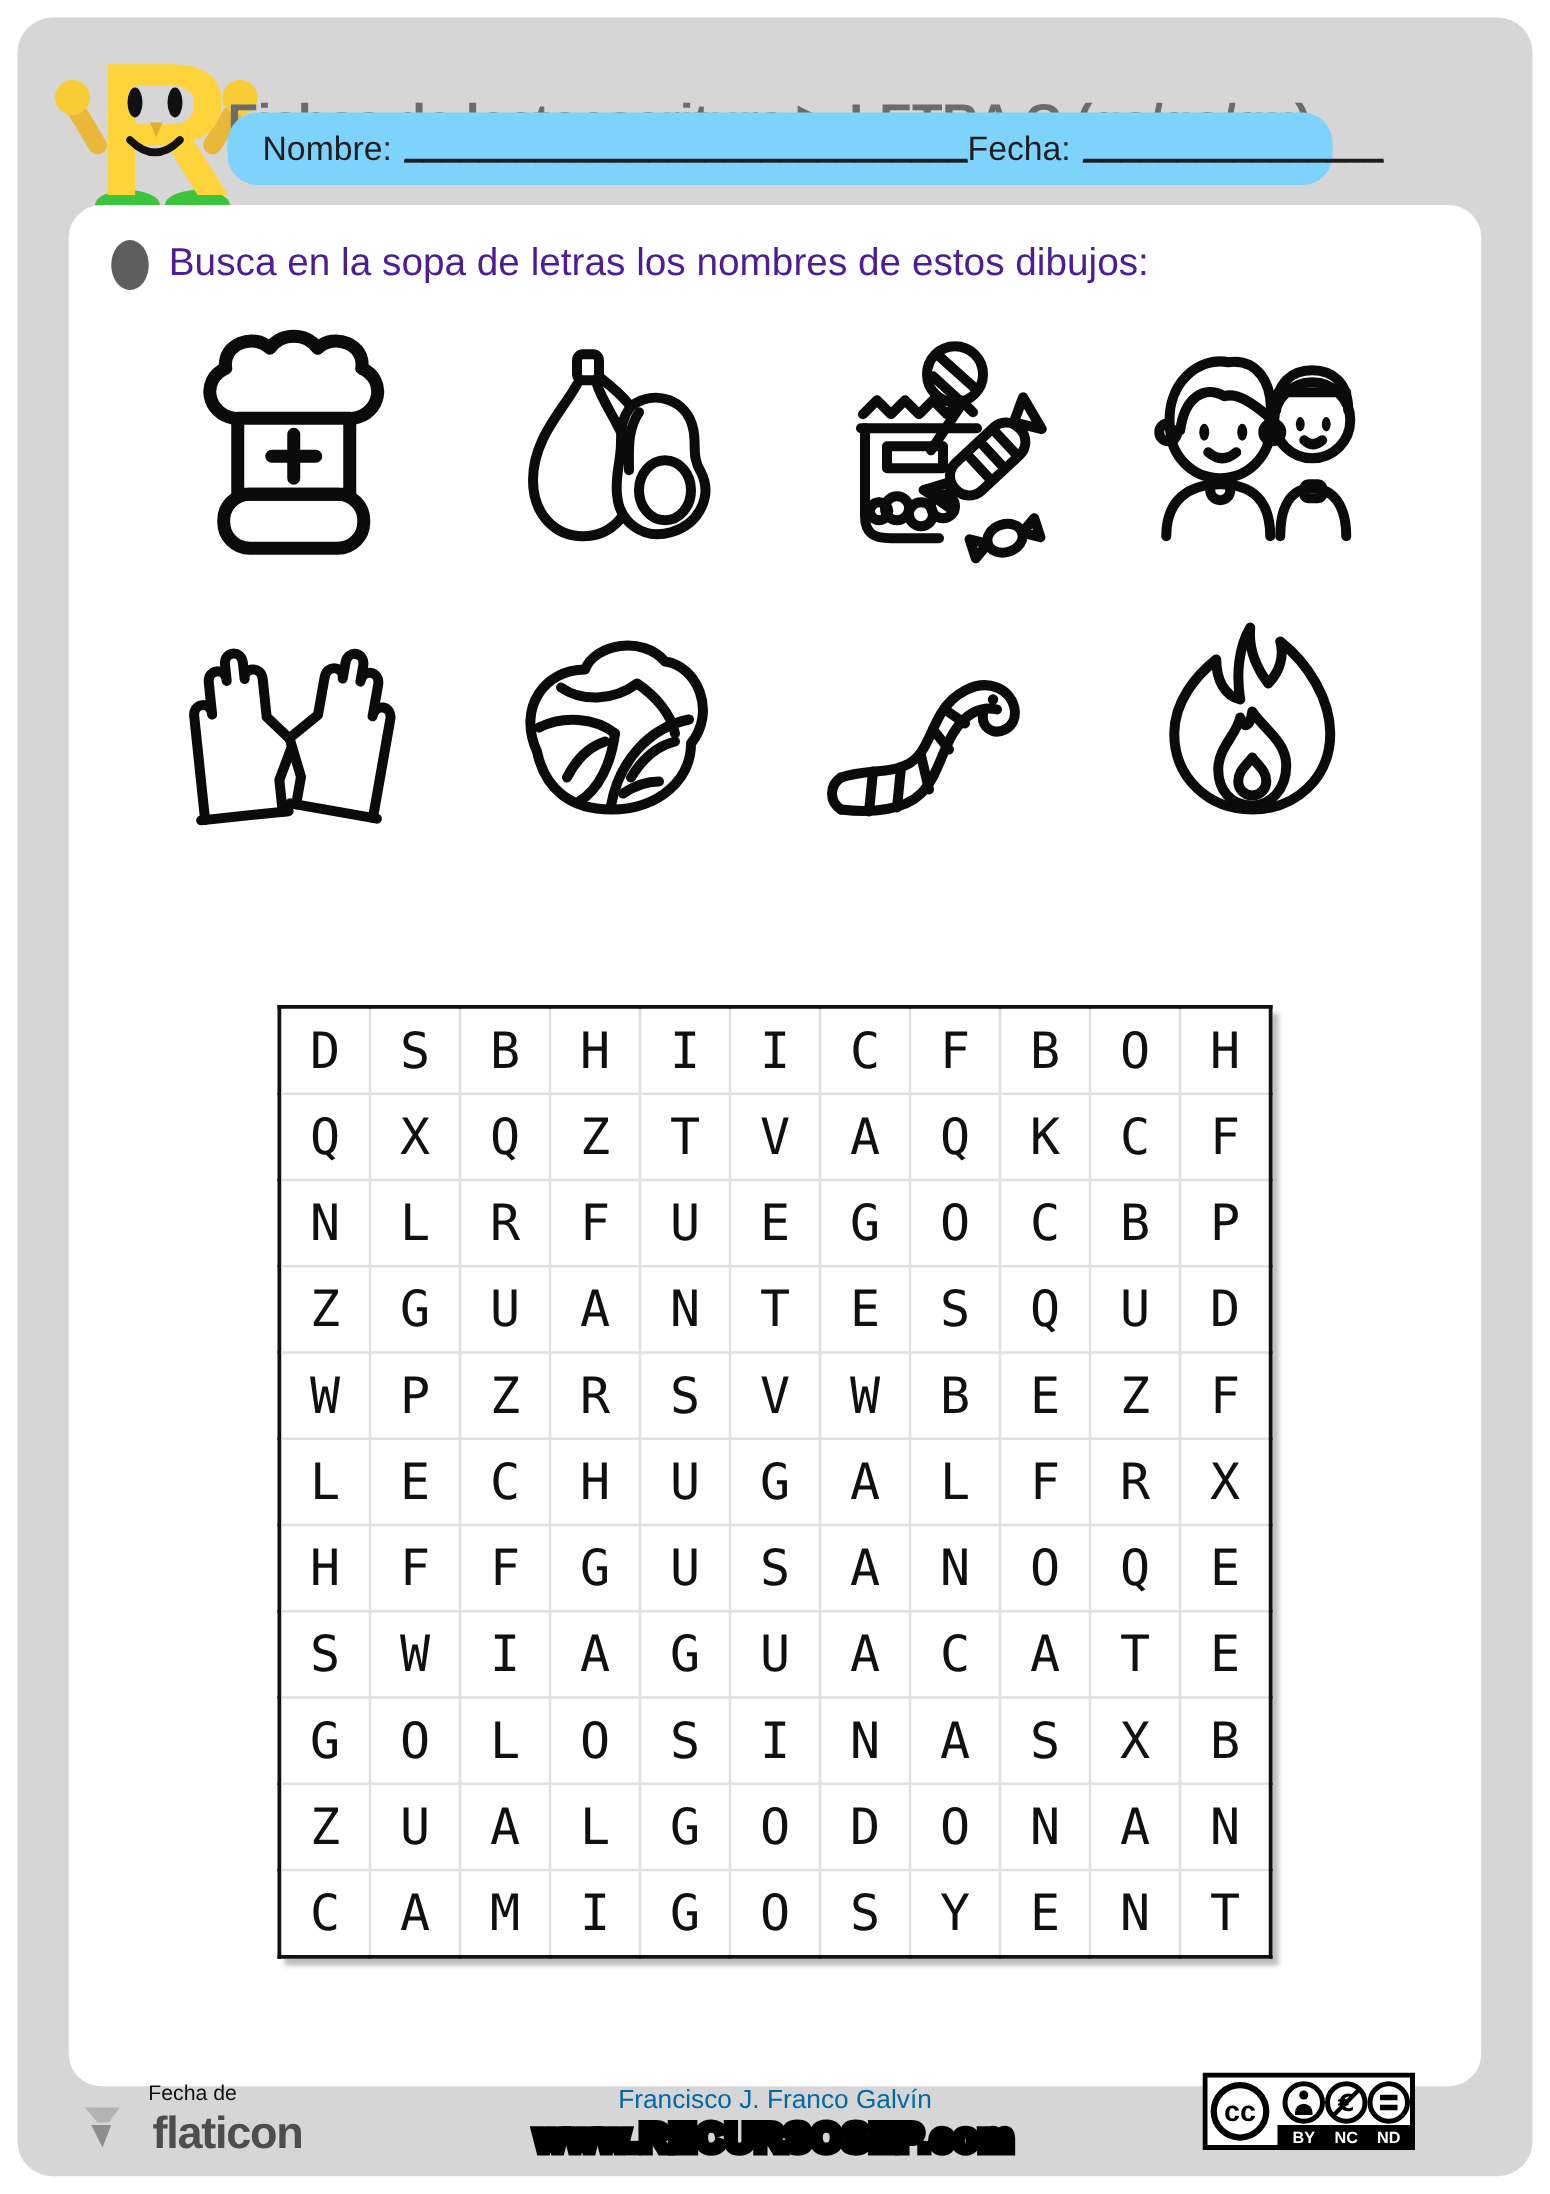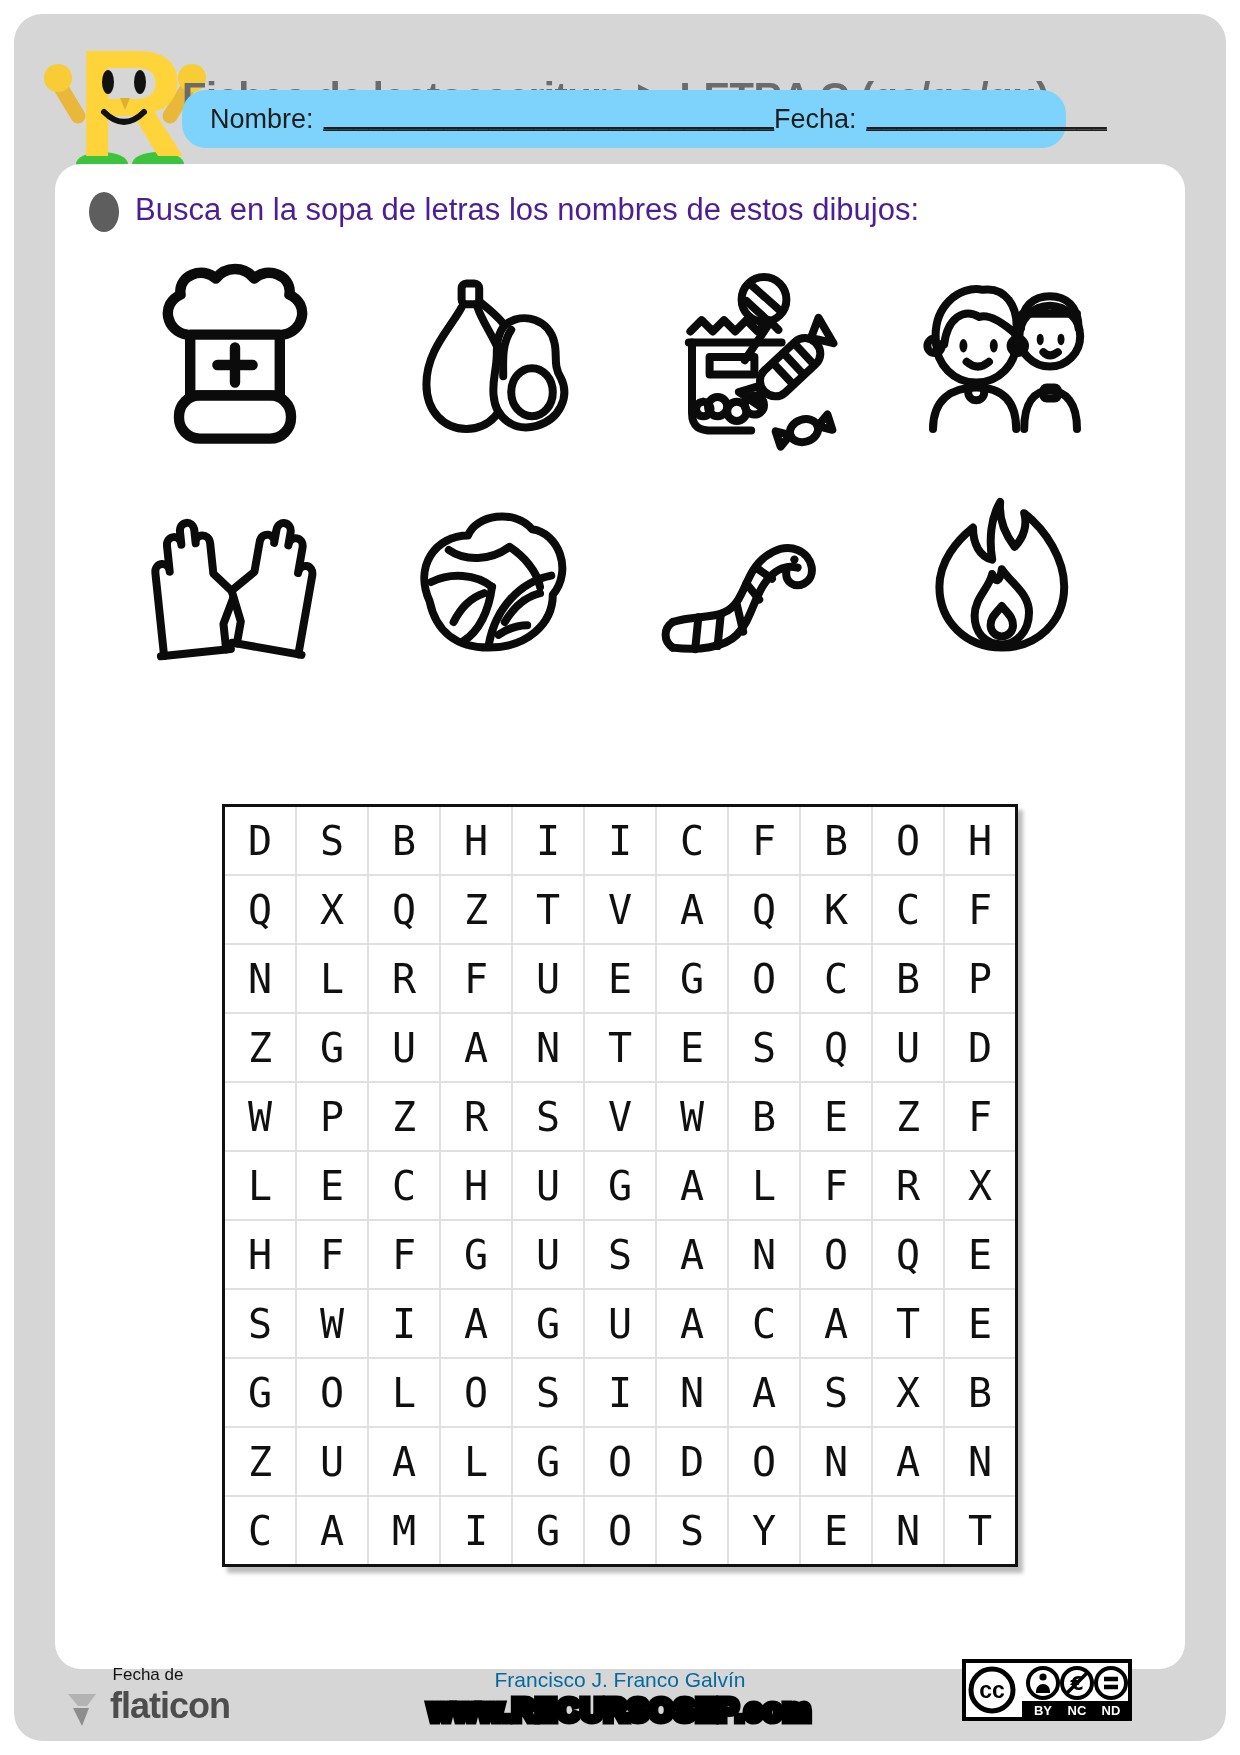--- a/index.html
+++ b/index.html
@@ -52,21 +52,21 @@
     box-shadow:5px 6px 4px #bcbcbc;background:#fff;table-layout:fixed;
   }
   .wordsearch td{
     width:70px;height:67px;text-align:center;vertical-align:middle;
     font-family:"DejaVu Sans Mono", monospace;font-size:40px;color:#101010;
     border:2px solid #e0e0e0;background:#ffffff;padding:0;
   }
   
   .footer-left{position:absolute;left:52px;bottom:14px;text-align:center;}
   .credit-top{font-size:17px;color:#111;margin-bottom:0px;}
-  .brand-row{display:flex;align-items:flex-end;gap:12px;justify-content:center;}
+  .brand-row{display:flex;align-items:flex-start;gap:24px;justify-content:center;}
   .brand-name{font-size:36px;font-weight:700;color:#4d4d4d;letter-spacing:-1px;}
   .footer-center{position:absolute;left:0;right:0;bottom:12px;text-align:center;}
   .author{font-size:21px;color:#0369a1;margin-bottom:1px;}
   .website{
     font-size:31px;font-weight:800;color:#000000;letter-spacing:1px;
     -webkit-text-stroke:7px #000;paint-order:stroke fill;
     text-shadow:2px 2px 0 #000,-1px -1px 0 #000,1px -1px 0 #000,-1px 1px 0 #000;
   }
   .footer-right{position:absolute;right:94px;bottom:16px;text-align:right;}
 </style>

